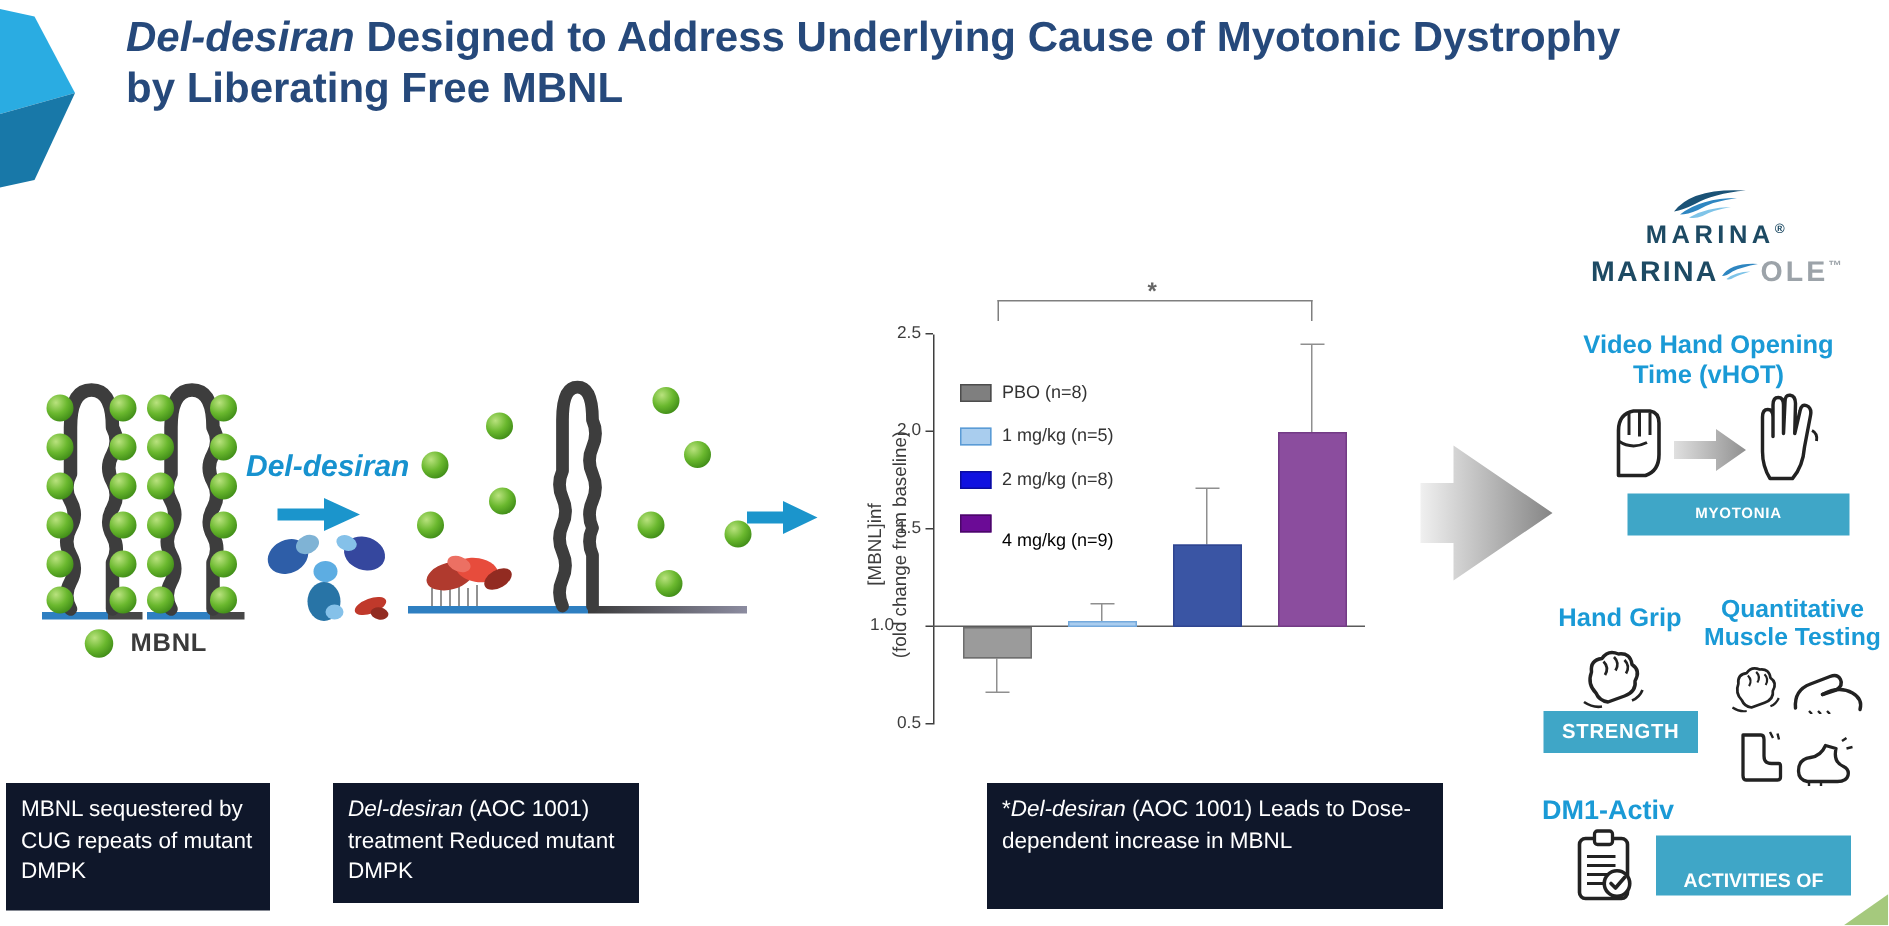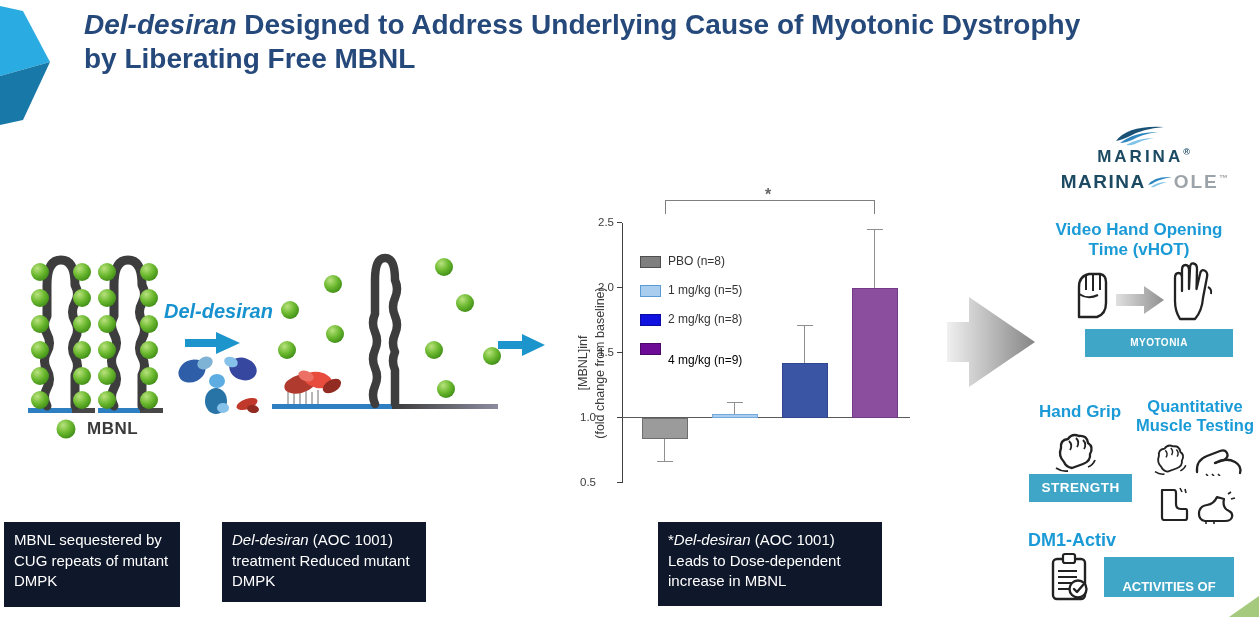--- a/index.html
+++ b/index.html
@@ -28,21 +28,21 @@
            color:#1D4A63;letter-spacing:3px;}
   .marina2{left:1030px;top:171px;width:230px;text-align:center;font-weight:bold;font-size:19px;color:#1D4A63;letter-spacing:1.5px;}
   .marina2 .ole{color:#9CA3A9;letter-spacing:2px;}
   sup.reg{font-size:9px;color:#1D4A63;}
   sup.tm{font-size:9px;color:#9CA3A9;}
   
   .caption{background:#0f172a;color:#fff;font-size:15px;line-height:1.38;padding:8px 10px;box-sizing:border-box;}
   .caption em{font-style:italic;}
   .cap1{left:4px;top:522px;width:176px;height:85px;}
   .cap2{left:222px;top:522px;width:204px;height:80px;}
-  .cap3{left:658px;top:522px;width:224px;height:84px;}
+  .cap3{left:658px;top:522px;width:304px;height:84px;}
 </style>
 </head>
 <body>
 
 <div class="slide">
 
   <svg class="abs" style="left:0;top:2px" width="52" height="128" viewBox="0 0 52 128">
     <polygon points="0,4 23,9 50,60 0,74" fill="#2AACE2"></polygon>
     <polygon points="0,74 50,60 23,118 0,123" fill="#1878A8"></polygon>
   </svg>
@@ -157,21 +157,21 @@
   <div class="abs mbnl-label">MBNL</div>
 
   <div class="abs chart" id="chart">
     <div class="ylab">
       <div>[MBNL]inf</div>
       <div>(fold change from baseline)</div>
     </div>
     <div id="plot" style="position:absolute;left:0;top:0;width:350px;height:330px;">
         <div style="position: absolute; left: 52px; top: 41px; width: 0px; height: 260px; border-left: 1.5px solid rgb(63, 63, 63);"></div>
         <div style="position: absolute; left: 47px; top: 300.25px; width: 5px; height: 0px; border-top: 1.5px solid rgb(63, 63, 63);"></div>
-        <div style="position: absolute; left: 10px; top: 294px; width: 34px; text-align: left; font-size: 11.5px; color: rgb(60, 60, 60);">0.5</div>
+        <div style="position: absolute; left: 10px; top: 294px; width: 34px; text-align: right; font-size: 11.5px; color: rgb(60, 60, 60);">0.5</div>
         <div style="position: absolute; left: 47px; top: 235.25px; width: 5px; height: 0px; border-top: 1.5px solid rgb(63, 63, 63);"></div>
         <div style="position: absolute; left: 10px; top: 229px; width: 34px; text-align: left; font-size: 11.5px; color: rgb(60, 60, 60);">1.0</div>
         <div style="position: absolute; left: 47px; top: 170.25px; width: 5px; height: 0px; border-top: 1.5px solid rgb(63, 63, 63);"></div>
         <div style="position: absolute; left: 10px; top: 164px; width: 34px; text-align: right; font-size: 11.5px; color: rgb(60, 60, 60);">1.5</div>
         <div style="position: absolute; left: 47px; top: 105.25px; width: 5px; height: 0px; border-top: 1.5px solid rgb(63, 63, 63);"></div>
         <div style="position: absolute; left: 10px; top: 99px; width: 34px; text-align: right; font-size: 11.5px; color: rgb(60, 60, 60);">2.0</div>
         <div style="position: absolute; left: 47px; top: 40.25px; width: 5px; height: 0px; border-top: 1.5px solid rgb(63, 63, 63);"></div>
         <div style="position: absolute; left: 10px; top: 34px; width: 34px; text-align: right; font-size: 11.5px; color: rgb(60, 60, 60);">2.5</div>
         <div style="position: absolute; left: 52px; top: 235.25px; width: 288px; height: 0px; border-top: 1.5px solid rgb(90, 90, 90);"></div>
         <div style="position: absolute; left: 94.25px; top: 256.8px; width: 0px; height: 23.4px; border-left: 1.5px solid rgb(143, 143, 143);"></div>

